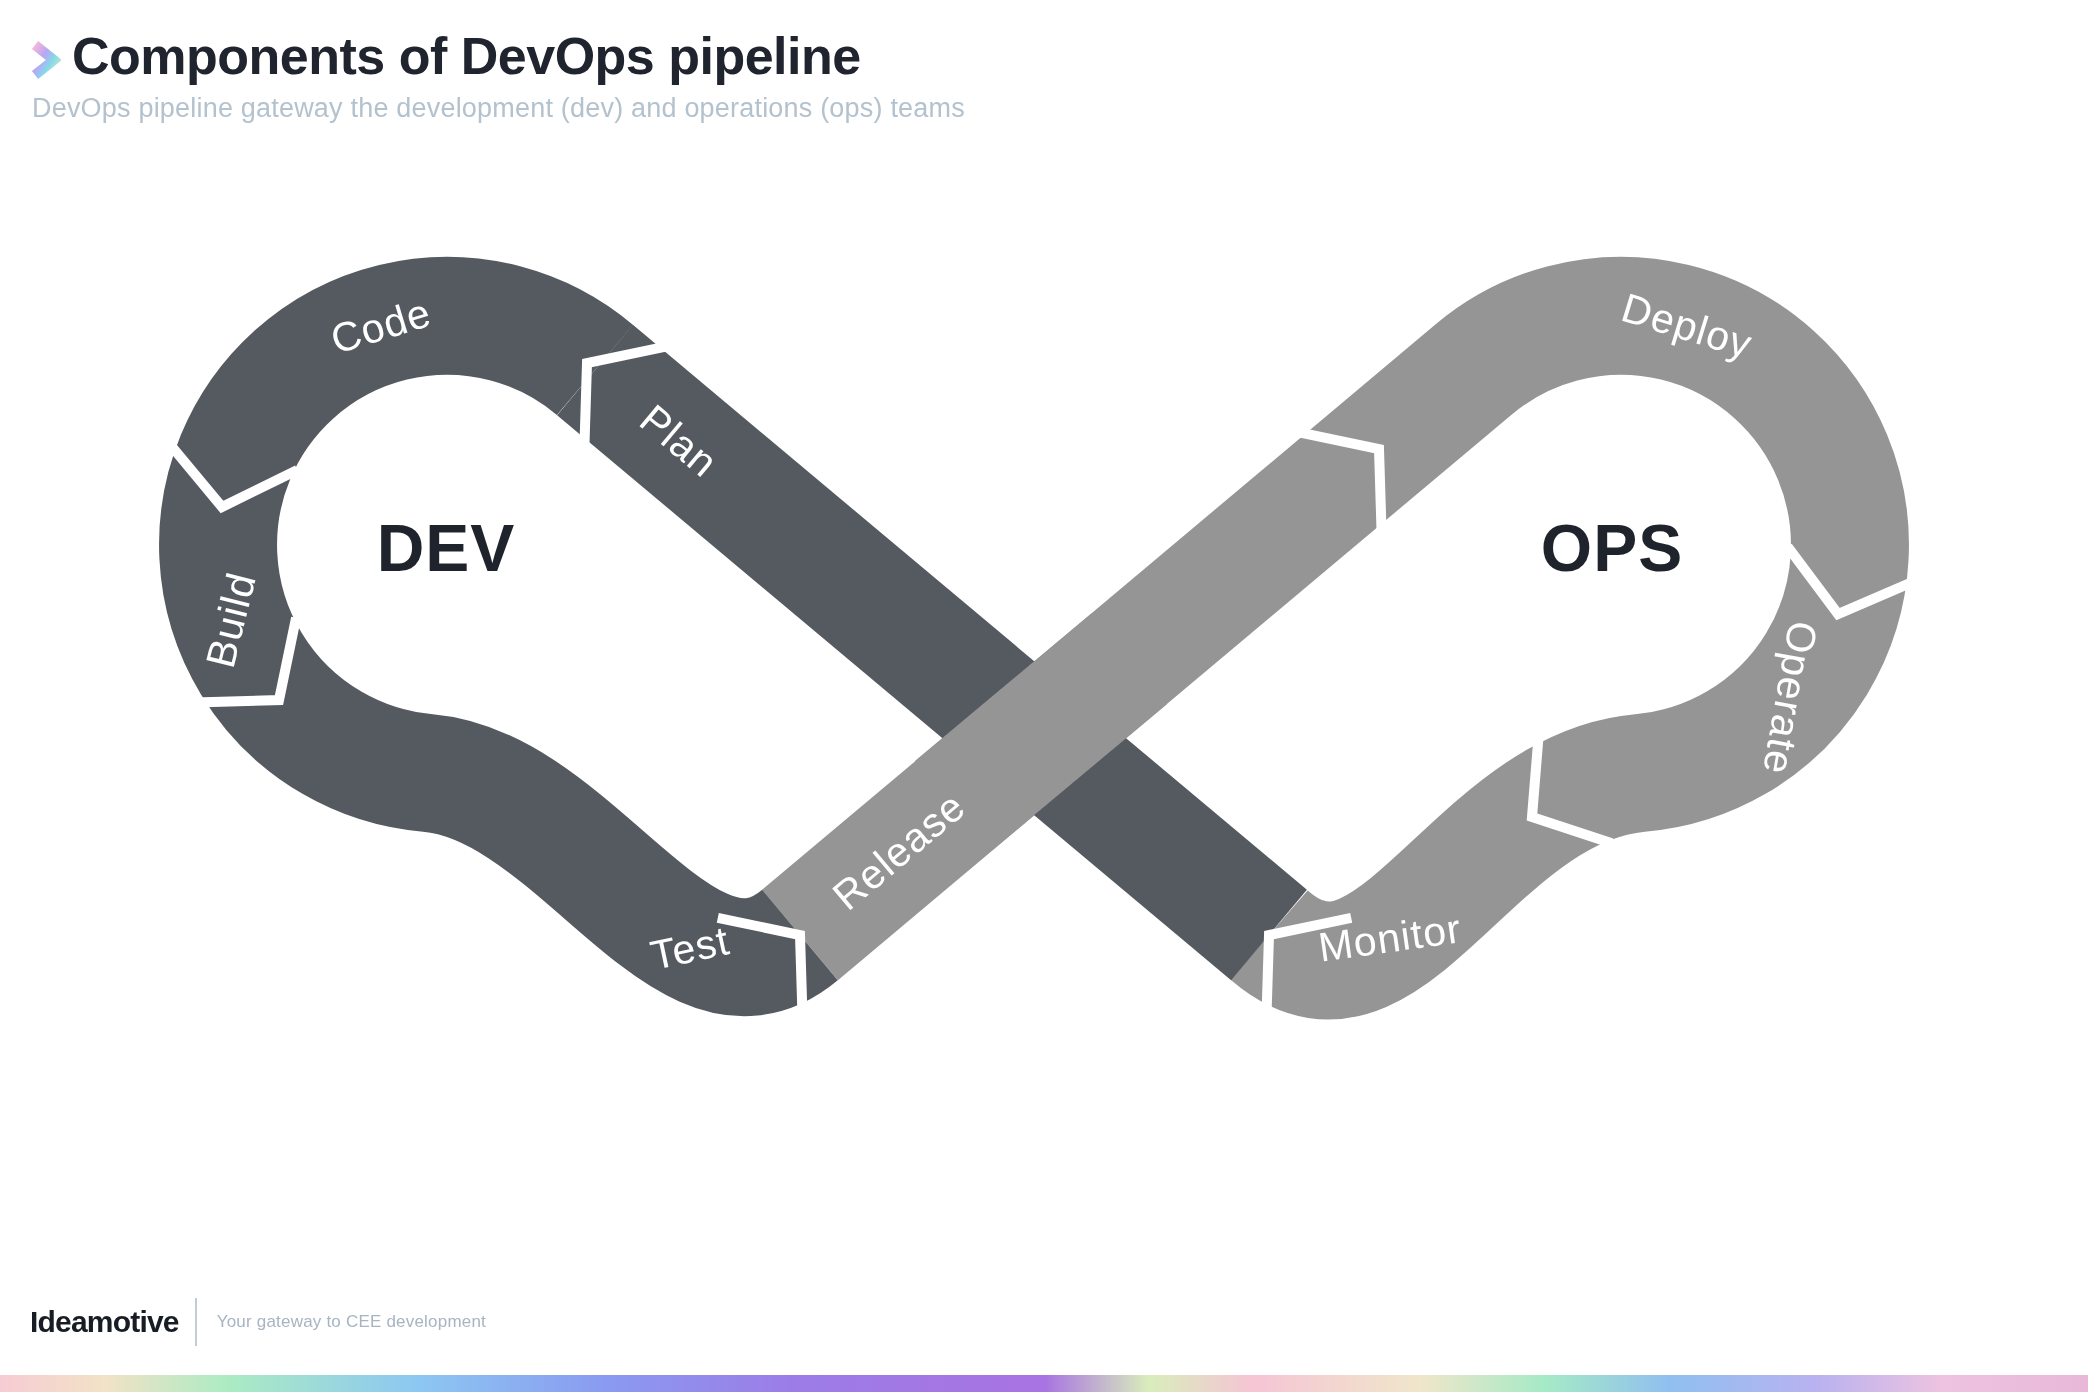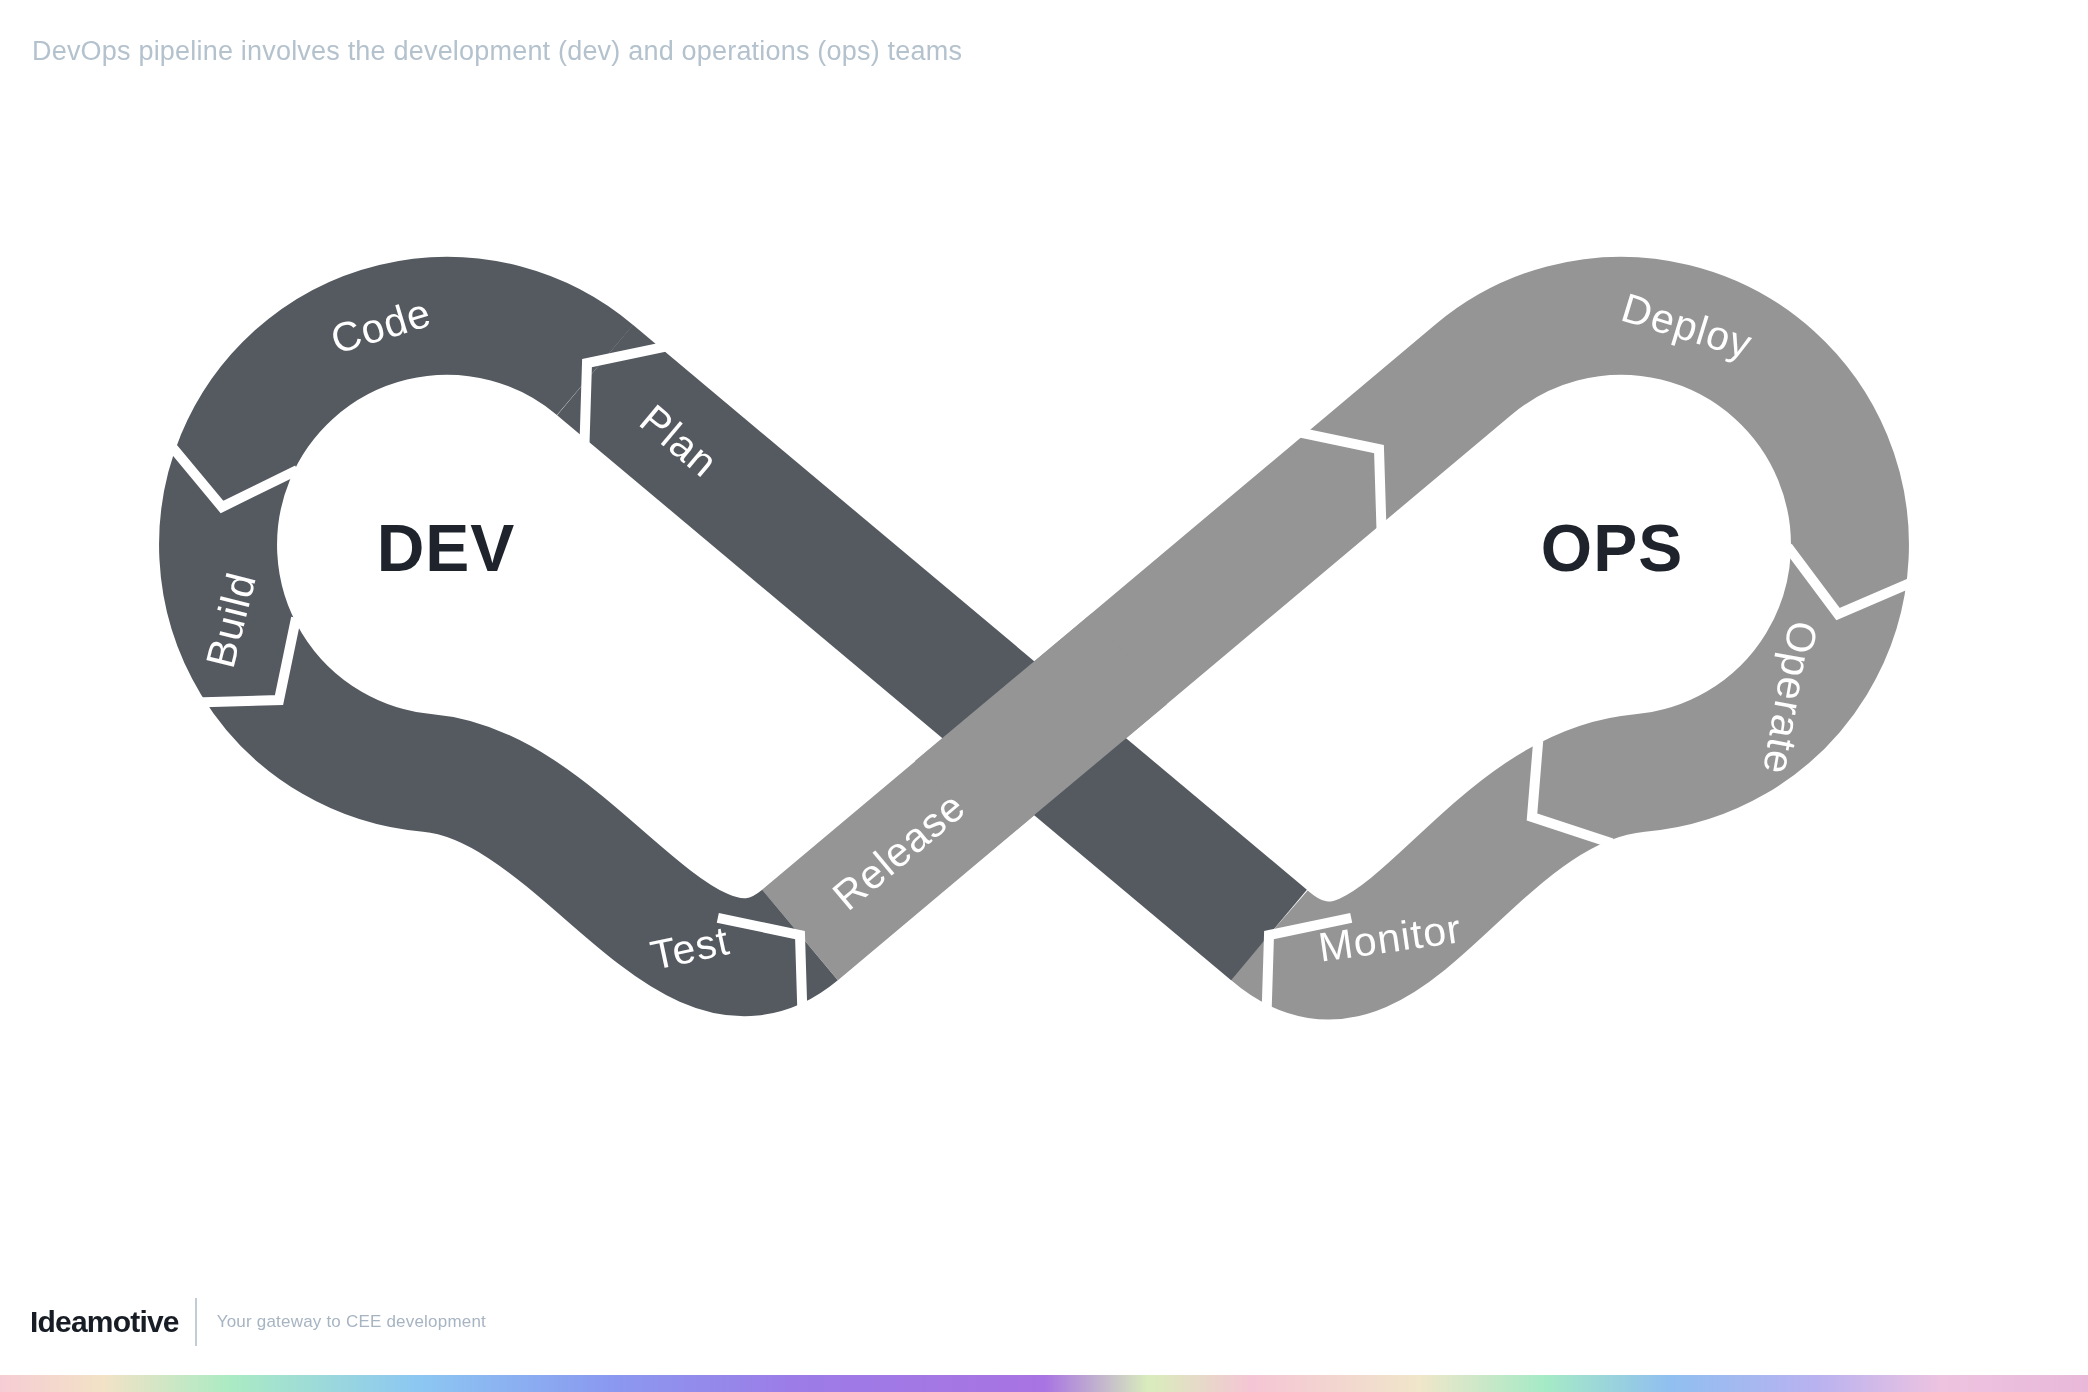--- a/index.html
+++ b/index.html
@@ -47,21 +47,35 @@
   #gradient-bar{
     position:absolute;left:0;bottom:0;width:2088px;height:17px;
   }
 </style>
 </head>
 <body>
 
 <div id="page">
 
   <div id="header">
-    <div id="page-subtitle">DevOps pipeline involves the development (dev) and operations (ops) teams</div>
+    <div class="title-row">
+      <svg id="title-icon" width="30" height="40" viewBox="0 0 30 40">
+        <defs>
+          <linearGradient id="holo" x1="0" y1="0" x2="1" y2="1">
+            <stop offset="0" stop-color="#f6b7d9"></stop>
+            <stop offset="0.4" stop-color="#b9a6f3"></stop>
+            <stop offset="0.72" stop-color="#86d8ea"></stop>
+            <stop offset="1" stop-color="#bde9c8"></stop>
+          </linearGradient>
+        </defs>
+        <polyline points="4,5 23,20 4,35" fill="none" stroke="url(#holo)" stroke-width="10" stroke-linejoin="miter"></polyline>
+      </svg>
+      <h1 id="page-title">Components of DevOps pipeline</h1>
+    </div>
+    <div id="page-subtitle">DevOps pipeline gateway the development (dev) and operations (ops) teams</div>
   </div>
 
   <svg id="diagram" viewBox="0 0 2088 1392">
       <path d="M 800 935 L 1473 370 A 229 229 0 1 1 1640 773 C 1471 788 1390 1040 1269 935" fill="none" stroke="#959595" stroke-width="118" stroke-linecap="butt"></path>
       <path d="M 1269 935 L 595 370" fill="none" stroke="#555A61" stroke-width="118" stroke-linecap="butt"></path>
       <path d="M 595 370 A 229 229 0 1 0 428 773 C 578 786 685 1031 800 935" fill="none" stroke="#555A61" stroke-width="118" stroke-linecap="butt"></path>
       <path d="M 953 806 L 1129 659" fill="none" stroke="#959595" stroke-width="118" stroke-linecap="butt"></path>
       <path d="M 669.3 345.9 L 587 363 L 584.4 447.0" fill="none" stroke="#ffffff" stroke-width="10" stroke-linejoin="miter" stroke-linecap="butt"></path>
       <path d="M 168.3 442.4 L 222 507 L 297.4 469.9" fill="none" stroke="#ffffff" stroke-width="10" stroke-linejoin="miter" stroke-linecap="butt"></path>
       <path d="M 195.0 702.6 L 279 700 L 296.1 617.7" fill="none" stroke="#ffffff" stroke-width="10" stroke-linejoin="miter" stroke-linecap="butt"></path>

